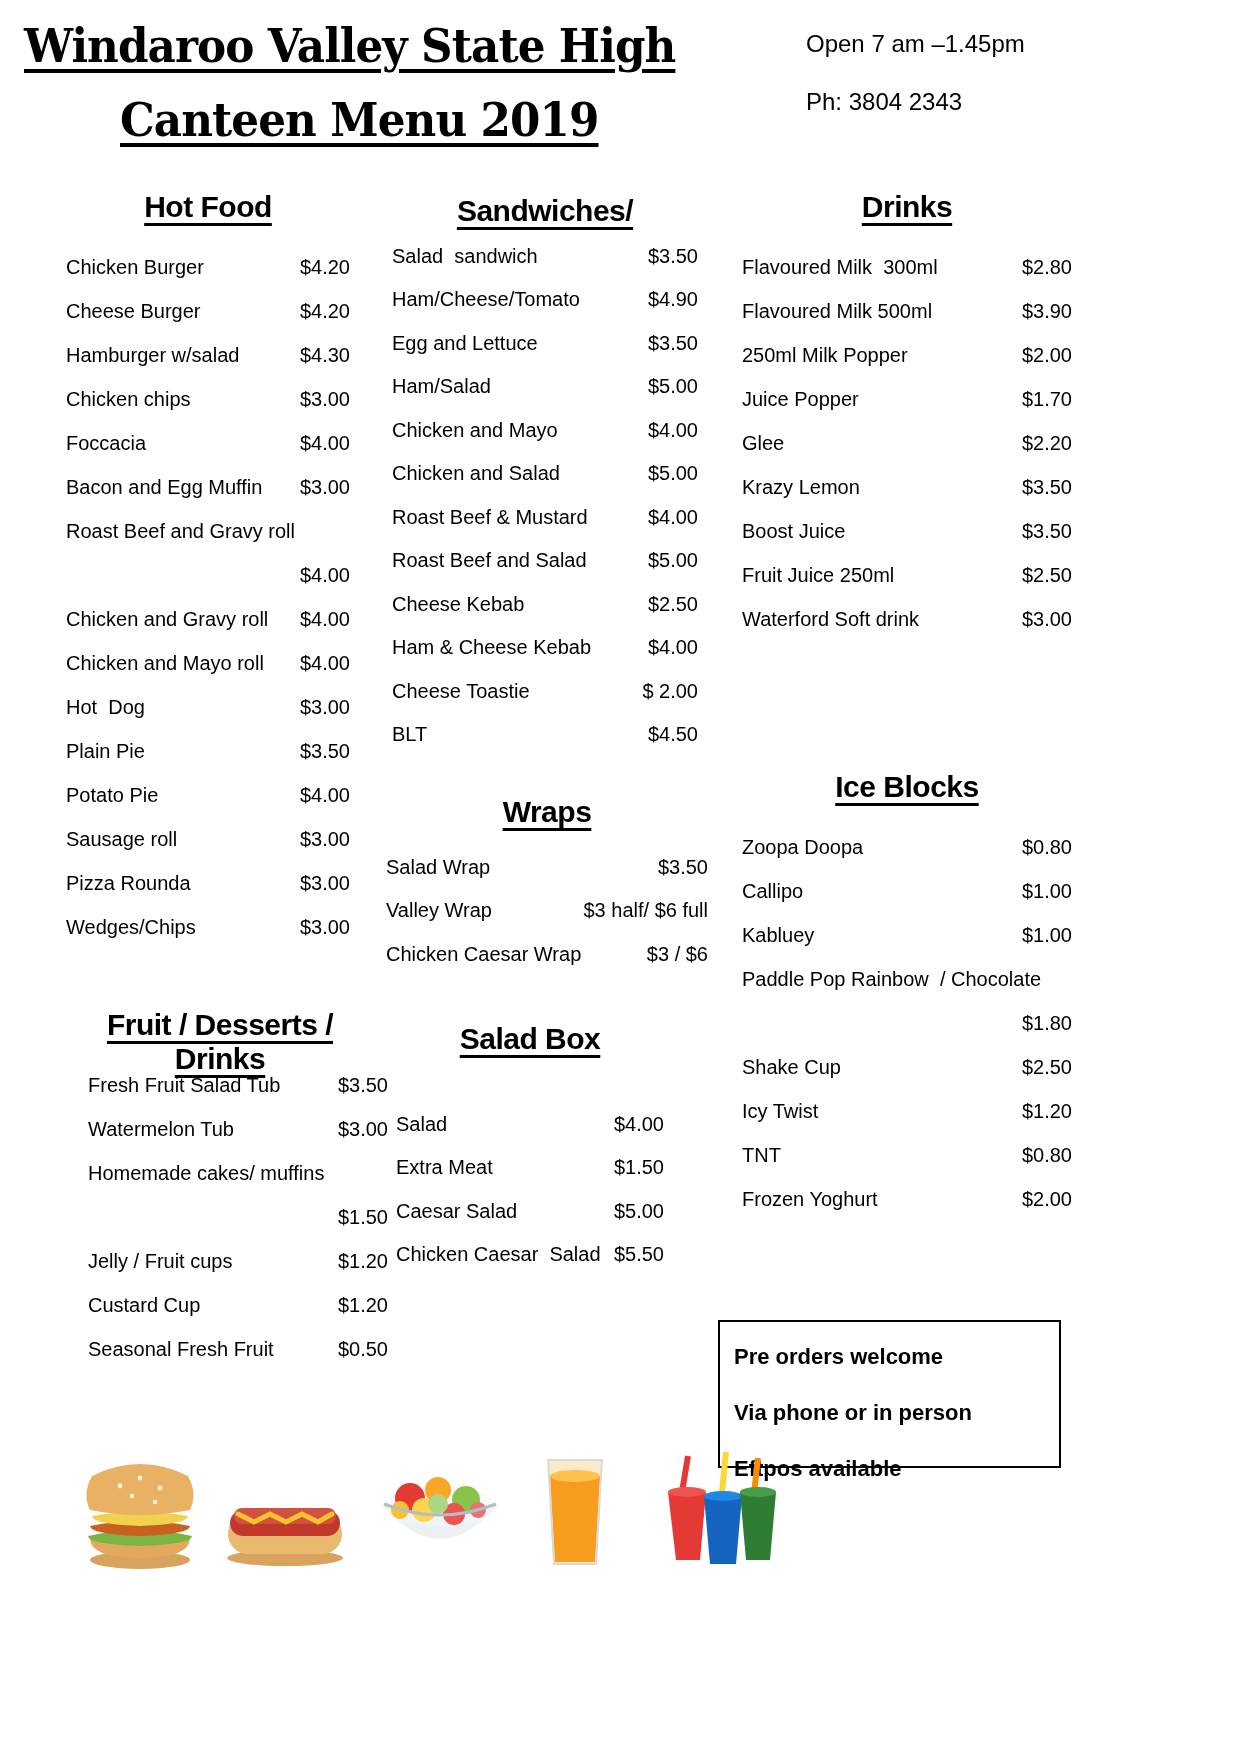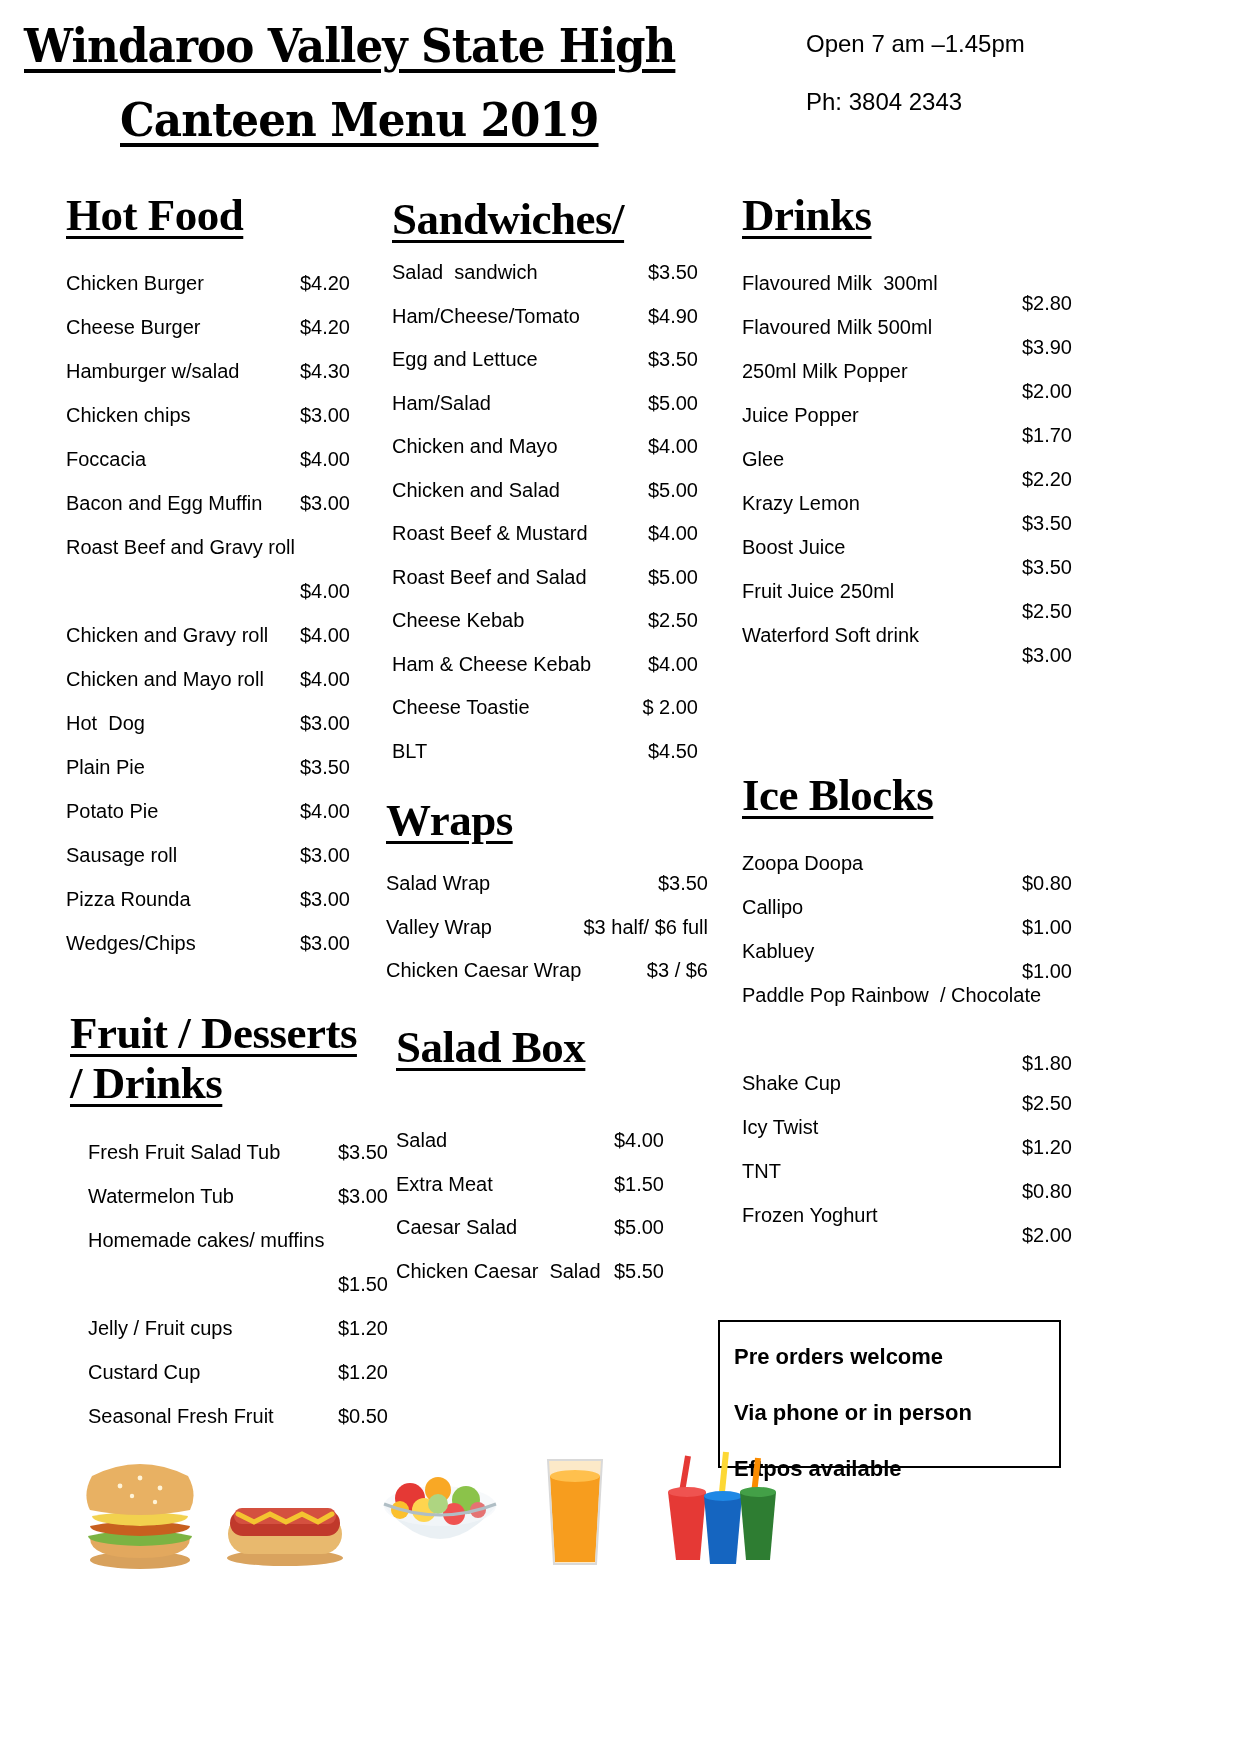--- a/index.html
+++ b/index.html
@@ -44,25 +44,25 @@
   .hours, .phone {
     position: absolute;
     font-size: 24px;
     white-space: nowrap;
   }
   .hours { left: 806px; top: 30px; }
   .phone { left: 806px; top: 88px; }
 
   
   .sec-head {
-    font-family: Liberation Serif, serif;
+    font-family: Liberation Sans, sans-serif;
     font-weight: bold;
-    font-size: 45px;
+    font-size: 30px;
     line-height: 1.12;
-    text-align: left;
+    text-align: center;
     text-decoration: underline;
     text-underline-offset: 6px;
     text-decoration-thickness: 3px;
     white-space: nowrap;
     letter-spacing: -0.5px;
   }
   .sec-head.wrap2 { white-space: normal; }
 
   
   .block { position: absolute; }
@@ -76,21 +76,21 @@
     line-height: 1;
     height: 44px;
   }
   .row .nm { flex: 0 0 auto; white-space: pre; }
   .row .pr { margin-left: auto; white-space: pre; text-align: right; }
   .row.priceonly { justify-content: flex-end; }
 
   
   .col-hot .row   { height: 44px; }
   .col-sand .row  { height: 43.5px; }
-  .col-drink .row { height: 44px; flex-direction: column; }
+  .col-drink .row { height: 44px; }
 
   
   .prebox {
     position: absolute;
     left: 718px;
     top: 1320px;
     width: 343px;
     height: 148px;
     border: 2px solid #000;
     box-sizing: border-box;
@@ -281,21 +281,21 @@
       </div>
       <div class="row">
         <span class="nm">Chicken Caesar  Salad</span>
         <span class="pr">$5.50</span>
       </div>
     </div>
 </div>
 
 <div class="block col-hot" style="left:70px; top:1008px; width:300px;">
   <div class="sec-head wrap2">Fruit / Desserts / Drinks</div>
-  <div class="rows" style="margin-top:33px; margin-left:18px;">
+  <div class="rows" style="margin-left:18px;">
       <div class="row">
         <span class="nm">Fresh Fruit Salad Tub</span>
         <span class="pr">$3.50</span>
       </div>
       <div class="row">
         <span class="nm">Watermelon Tub</span>
         <span class="pr">$3.00</span>
       </div>
       <div class="row">
         <span class="nm">Homemade cakes/ muffins</span>

